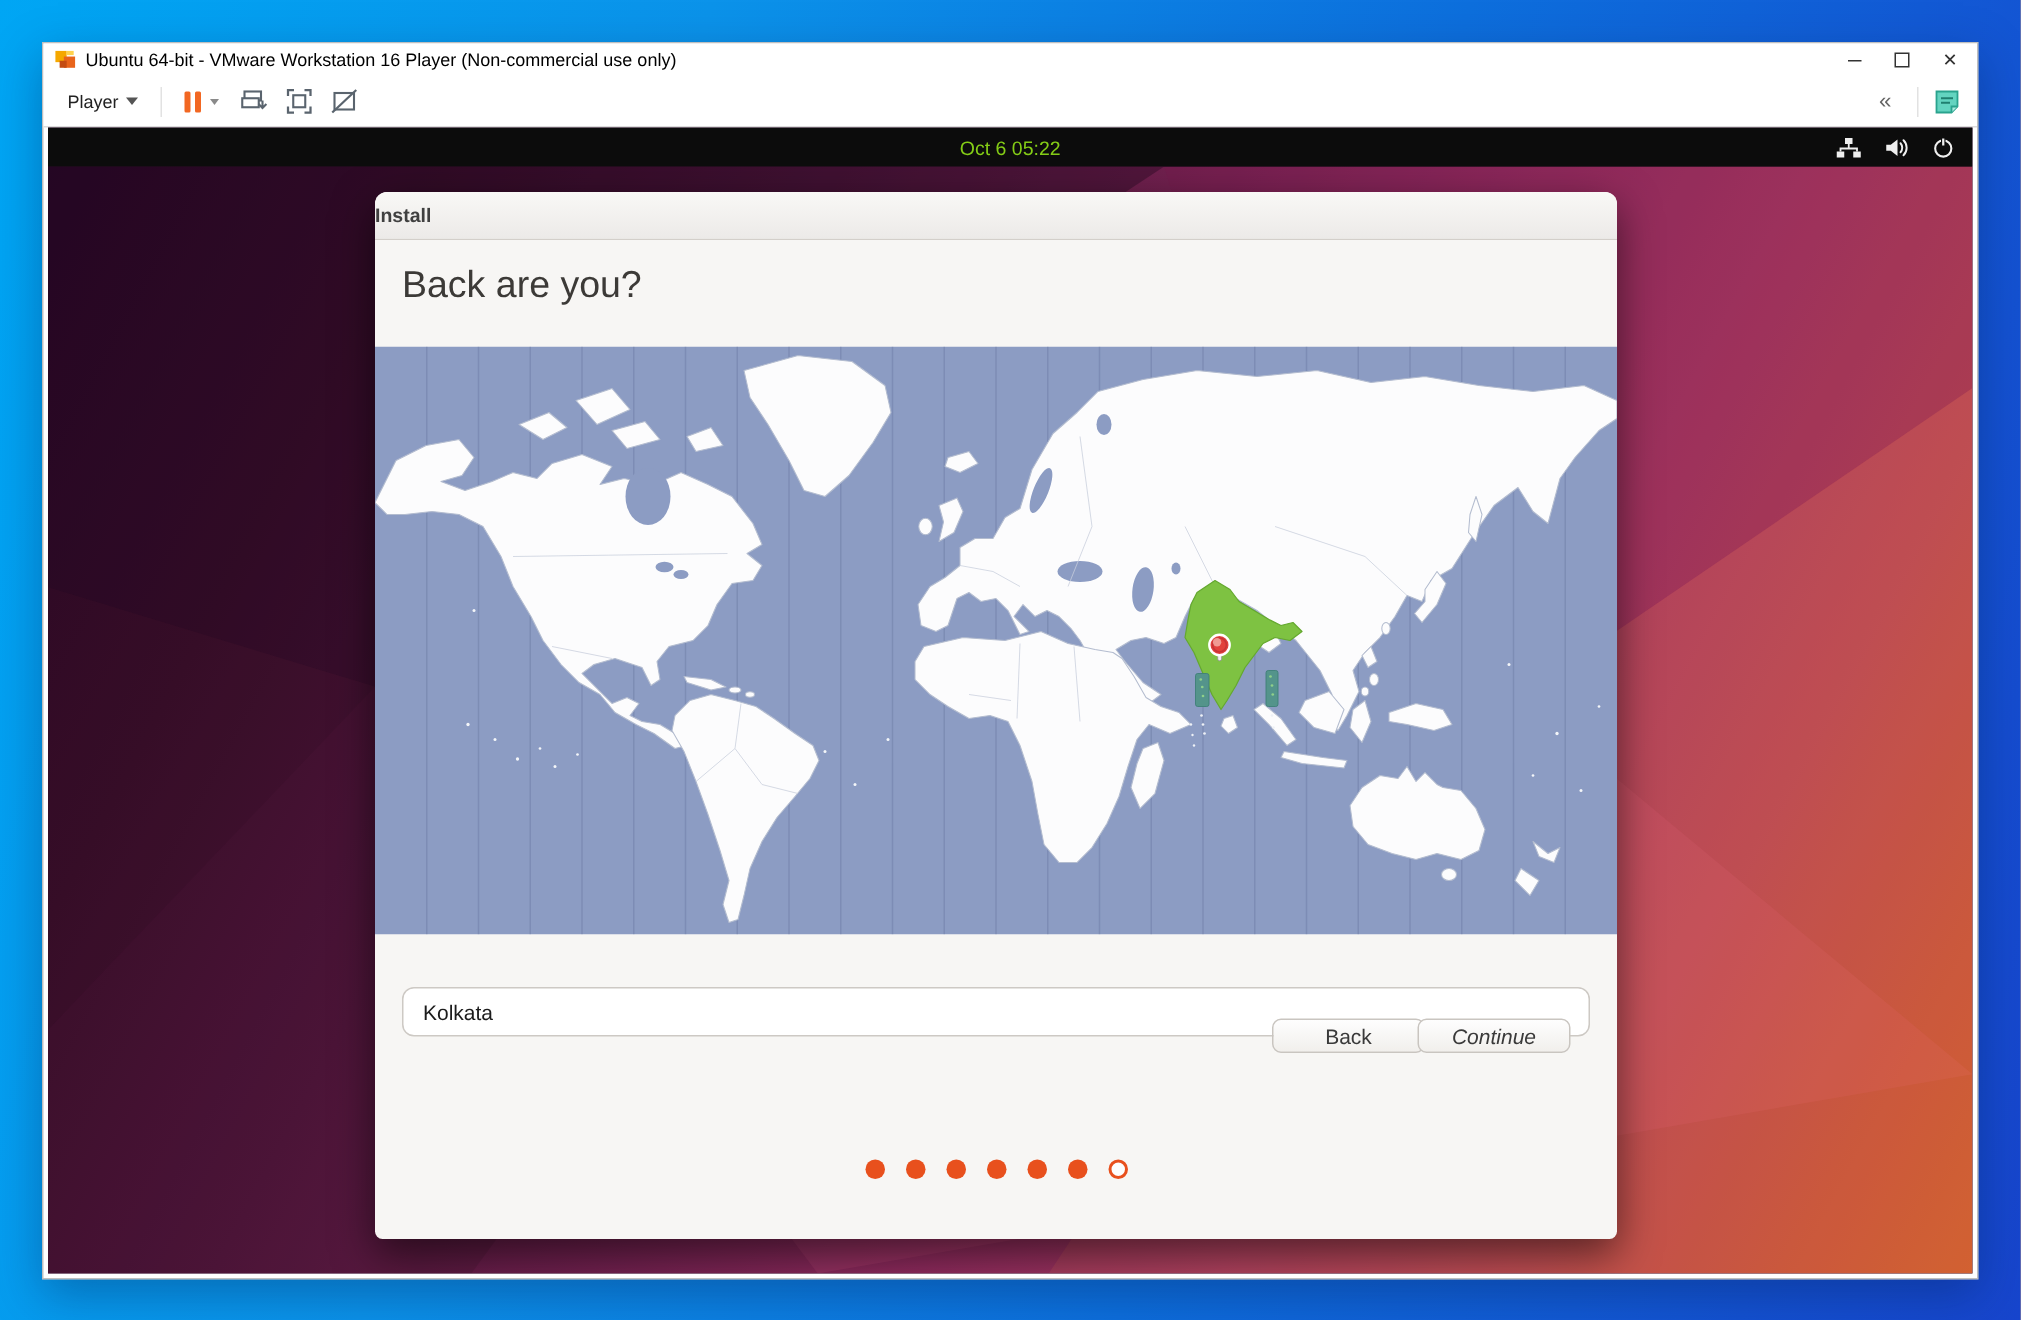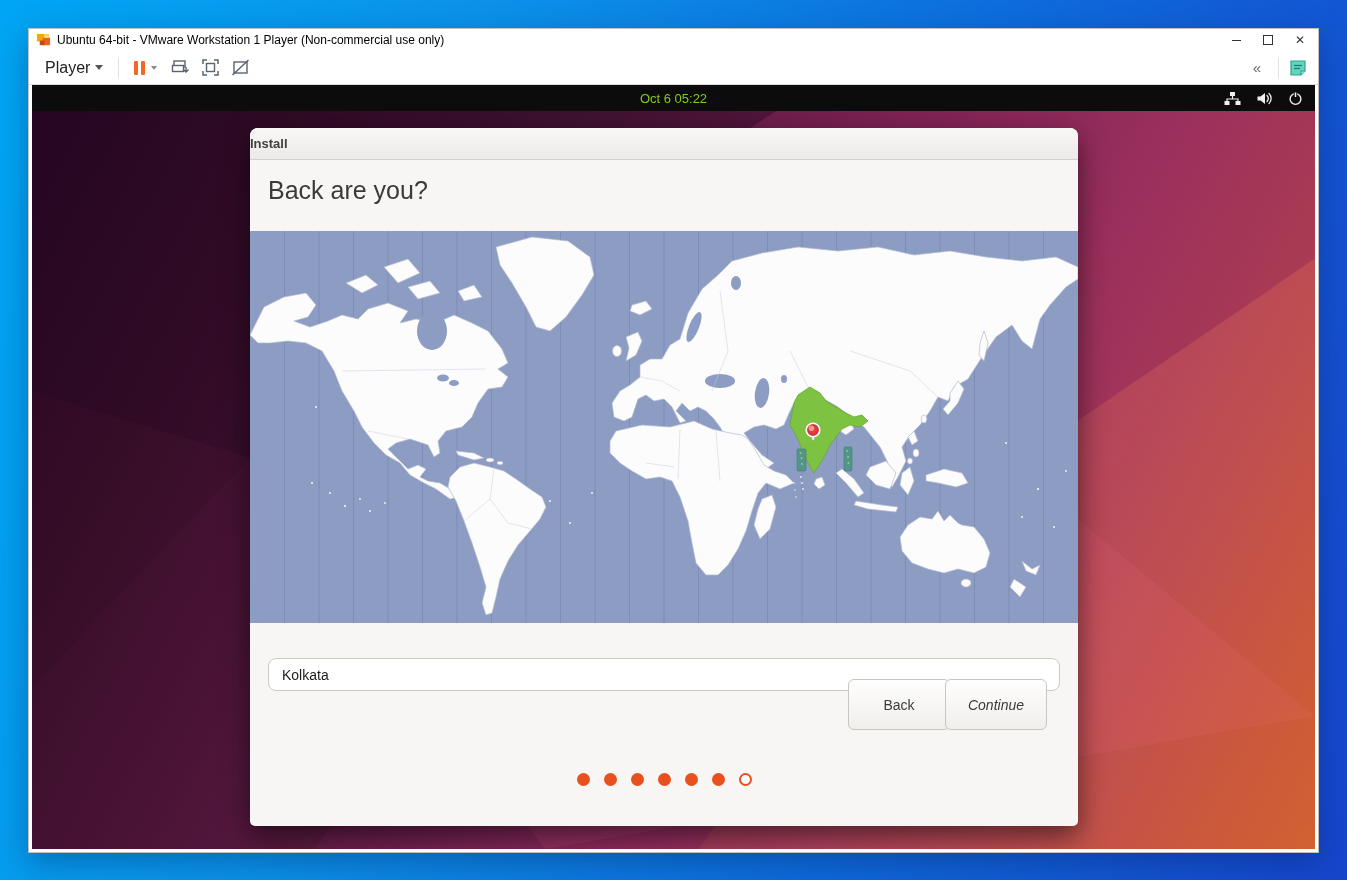--- a/index.html
+++ b/index.html
@@ -15,21 +15,21 @@
   .titlebar{position:absolute;left:0;top:0;right:0;height:22px;background:#fff;
     display:flex;align-items:center;padding-left:7px;font-size:12px;color:#000;}
   .vm-logo{width:15px;height:15px;margin-right:6px;flex:0 0 auto;}
   .win-controls{position:absolute;right:2px;top:0;height:22px;display:flex;}
   .win-btn{width:32px;height:22px;display:flex;align-items:center;justify-content:center;color:#333;}
   .glyph-min{width:9px;height:1px;background:#333;}
   .glyph-max{width:8px;height:8px;border:1px solid #333;}
   .glyph-close{font-size:12px;line-height:1;color:#333;}
   .toolbar{position:absolute;left:0;top:22px;right:0;height:34px;background:#fff;
     border-bottom:1px solid #dcdcdc;display:flex;align-items:center;padding:0 10px;box-sizing:border-box;}
-  .player-btn{display:flex;align-items:center;gap:5px;font-size:16px;color:#222;padding:4px 6px;}
+  .player-btn{display:flex;align-items:center;gap:5px;font-size:12px;color:#222;padding:4px 6px;}
   .caret{width:0;height:0;border-left:4px solid transparent;border-right:4px solid transparent;border-top:5px solid #555;}
   .tb-sep{width:1px;height:20px;background:#e2e2e2;margin:0 9px;}
   .pause-icon{display:flex;gap:3px;margin:0 4px 0 6px;}
   .pause-icon i{display:block;width:4px;height:14px;background:#f26722;border-radius:1px;}
   .caret-sm{width:0;height:0;border-left:3.5px solid transparent;border-right:3.5px solid transparent;border-top:4px solid #8a8a8a;margin:0 8px 0 2px;}
   .tb-icon{width:20px;height:20px;margin:0 5px;display:flex;align-items:center;justify-content:center;}
   .tb-right{margin-left:auto;display:flex;align-items:center;}
   .collapse-glyph{font-size:15px;color:#666;letter-spacing:-2px;margin-right:10px;}
   
   .vm-display{position:absolute;left:3px;top:56px;right:3px;bottom:3px;overflow:hidden;background:#2e0a2a;}
@@ -52,21 +52,21 @@
   .dlg-header{position:absolute;left:0;top:0;right:0;height:31px;
     background:linear-gradient(#f9f8f6,#eceae8);border-bottom:1px solid #d3cfca;
     border-radius:8px 8px 0 0;display:flex;align-items:center;justify-content:flex-start;
     font-size:13px;font-weight:bold;color:#404040;}
   .dlg-heading{position:absolute;left:18px;top:48px;font-size:25px;color:#3c3a37;}
   .map-wrap{position:absolute;left:0;top:103px;width:828px;height:392px;overflow:hidden;}
   .map-wrap svg{display:block;}
   .loc-input{position:absolute;left:18px;top:530px;width:792px;height:33px;box-sizing:border-box;
     border:1px solid #cdc9c4;border-radius:8px;background:#fff;font-size:14px;color:#1c1c1c;
     padding:0 13px;font-family:"Liberation Sans",sans-serif;outline:none;}
-  .btn{position:absolute;top:551px;width:102px;height:51px;box-sizing:border-box;
+  .btn{position:absolute;top:551px;width:102px;height:23px;box-sizing:border-box;
     border:1px solid #c9c5c0;border-radius:6px;background:linear-gradient(#fefefe,#f1efec);
     font-size:14px;color:#3a3a3a;display:flex;align-items:center;justify-content:center;}
   .btn-back{left:598px;}
   .btn-continue{left:695px;font-style:italic;}
   .dots{position:absolute;left:0;top:645px;width:828px;display:flex;justify-content:center;gap:14px;}
   .dot{width:13px;height:13px;border-radius:50%;box-sizing:border-box;}
   .dot.filled{background:#e8501d;}
   .dot.outline{background:#fdfdfd;border:2px solid #e8501d;}
   svg{overflow:visible;}
 </style>
@@ -75,21 +75,21 @@
 
 <div class="vm-window">
 
   <div class="titlebar">
     <svg class="vm-logo" viewBox="0 0 16 16">
       <rect x="1" y="1" width="8" height="8" fill="#f5a800"></rect>
       <rect x="7" y="5" width="8" height="8" fill="#e8641b"></rect>
       <rect x="4" y="8" width="5" height="5" fill="#c44c12"></rect>
       <rect x="9" y="1" width="5" height="3" fill="#ffd24d"></rect>
     </svg>
-    <span>Ubuntu 64-bit - VMware Workstation 1 Player (Non-commercial use only)</span>
+    <span>Ubuntu 64-bit - VMware Workstation 16 Player (Non-commercial use only)</span>
     <div class="win-controls">
       <div class="win-btn">
           <span class="glyph-min"></span>
         </div>
       <div class="win-btn">
           <span class="glyph-max"></span>
         </div>
       <div class="win-btn">
           <span class="glyph-close">✕</span>
         </div>

